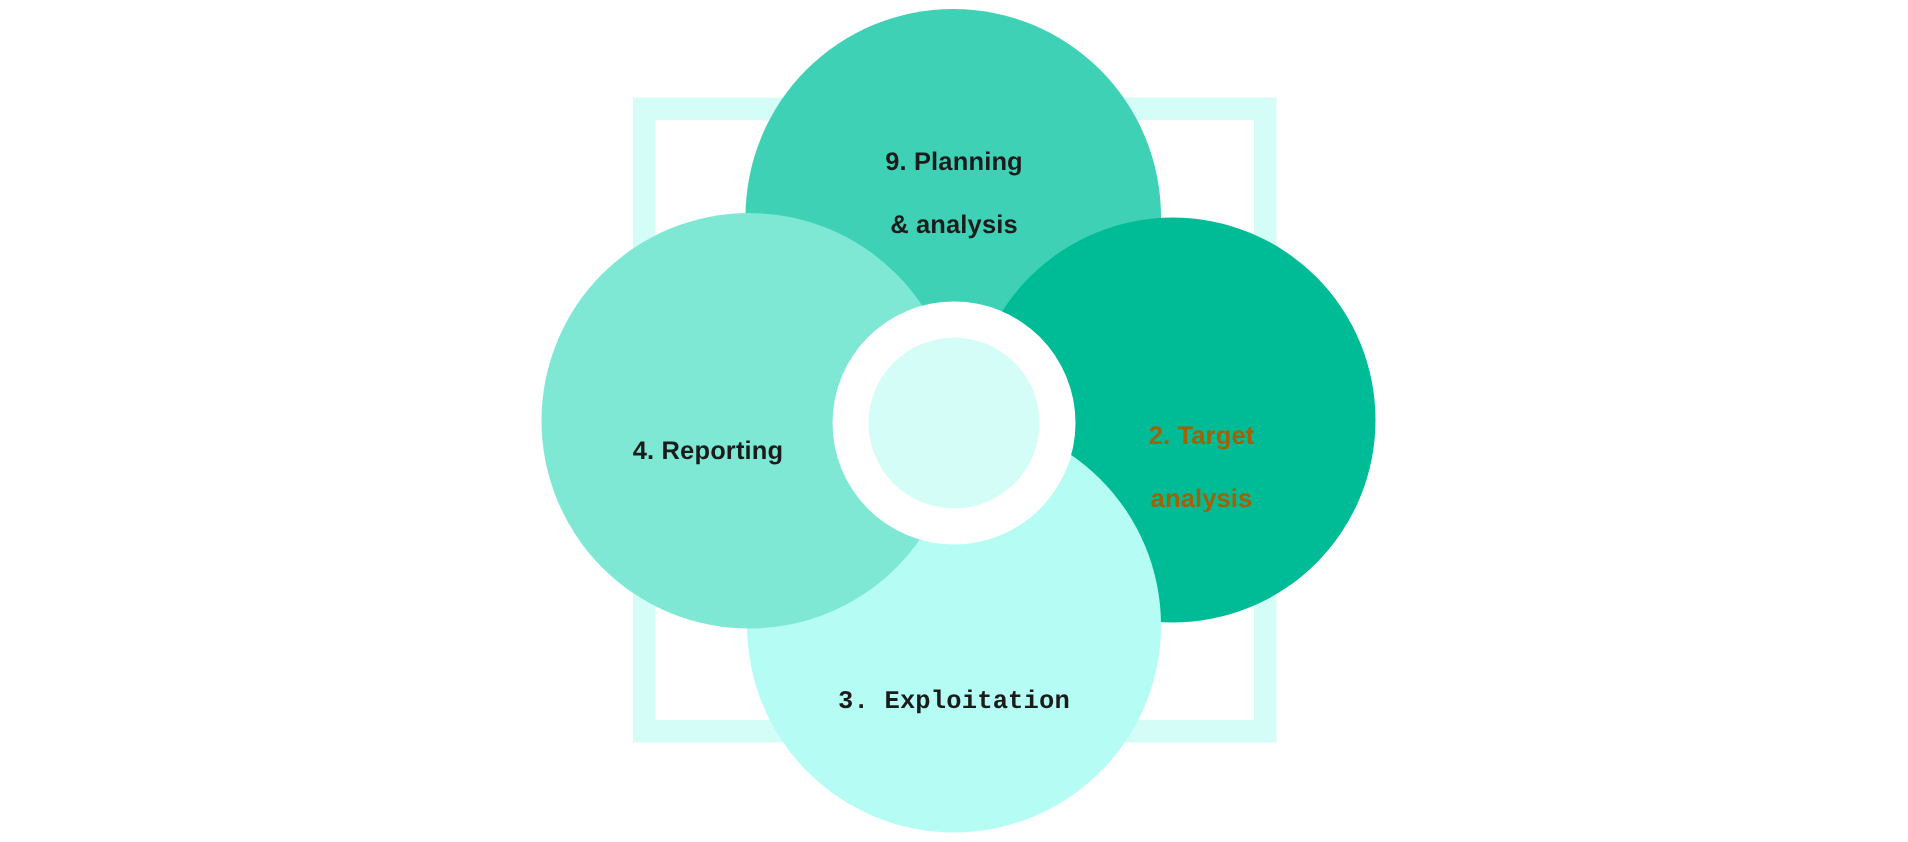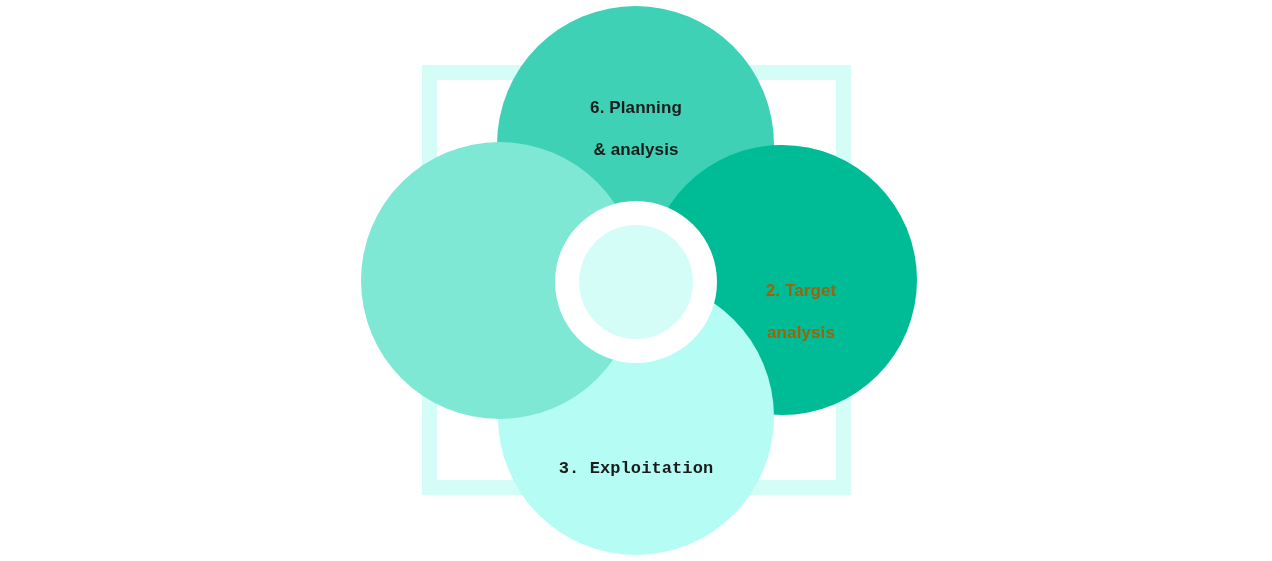--- a/index.html
+++ b/index.html
@@ -81,27 +81,30 @@
 
   <div class="circle circle-bottom" style="background-color: rgb(181, 253, 244);"></div>
 
   <div class="circle circle-left" style="background-color: rgb(126, 232, 212);"></div>
 
   <div class="hub-ring" style="background-color: rgb(255, 255, 255);">
     <div class="hub-core" style="background-color: rgb(213, 253, 248);"></div>
   </div>
 
   <div class="step-label label-top" style="color: rgb(27, 27, 27);">
-    <span>6. Planning</span><br>
+    <span>9. Planning</span><br>
     <span>&amp; analysis</span>
   </div>
 
   <div class="step-label label-right" style="color: #a16207; text-align: center;">
     <span>2. Target</span><br>
     <span>analysis</span>
   </div>
 
   <div class="step-label label-bottom" style="color: rgb(27, 27, 27); font-family: Liberation Mono, monospace;">
     <span>3. Exploitation</span>
   </div>
 
+  <div class="step-label label-left" style="color: rgb(27, 27, 27);">
+    <span>4. Reporting</span>
+  </div>
 
 </div>
 
 </body></html>

